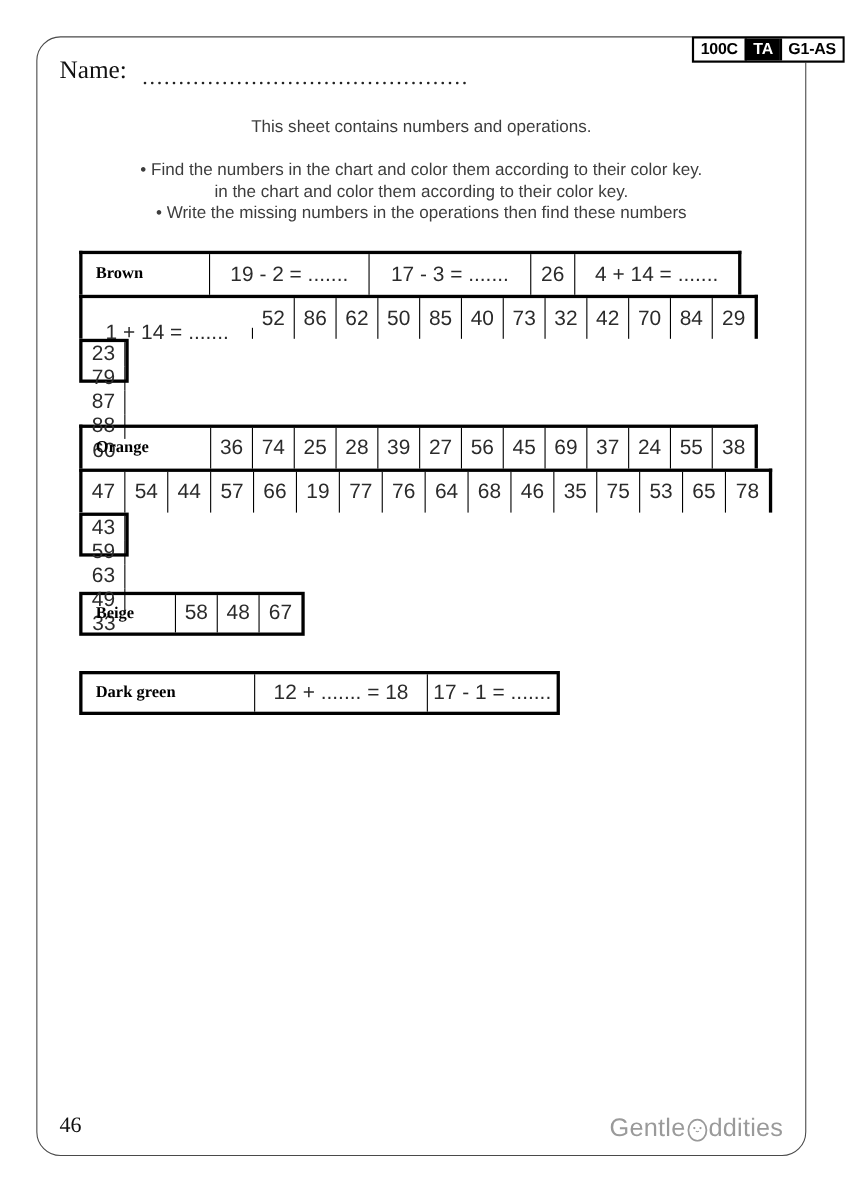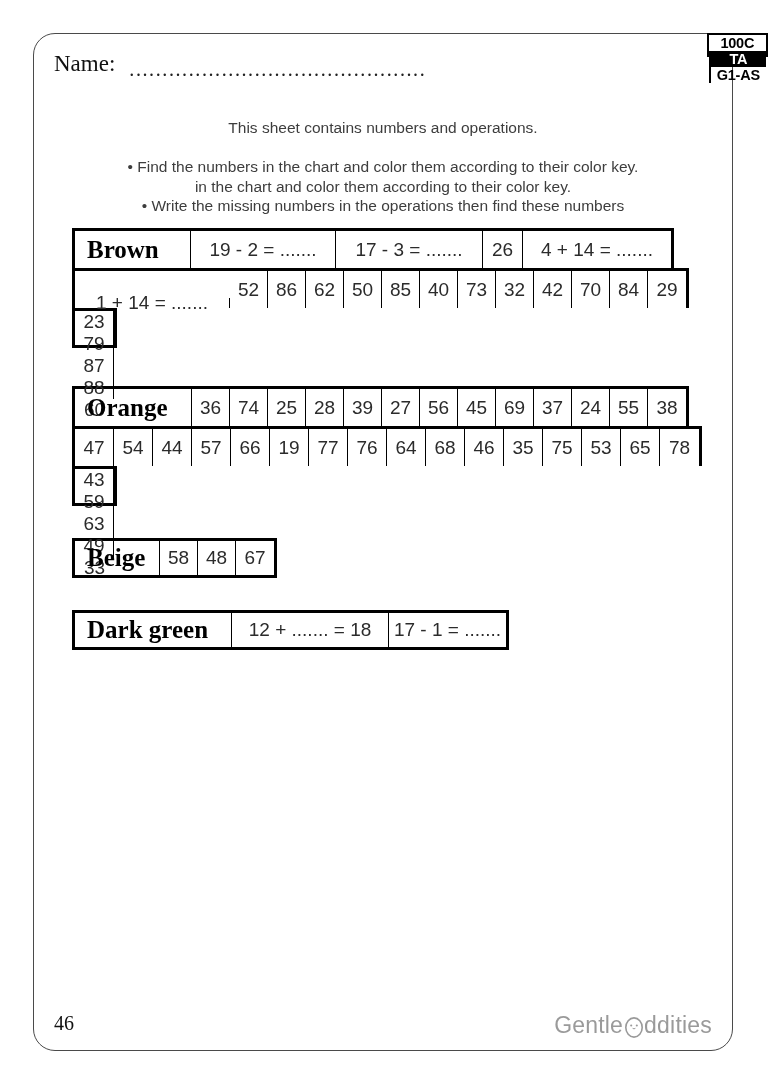--- a/index.html
+++ b/index.html
@@ -32,21 +32,20 @@
     position: absolute;
     right: 0px;
     top: 33px;
     display: flex;
     align-items: stretch;
     border: 2px solid #000;
     background: #fff;
     height: 24px;
     box-sizing: border-box;
     z-index: 5;
-    flex-direction: column;
   }
   .badge-cell {
     font-size: 14.5px;
     font-weight: bold;
     font-family: "Liberation Sans", sans-serif;
     display: flex;
     align-items: center;
     justify-content: center;
     padding: 0 6px;
     color: #000;
@@ -79,21 +78,21 @@
     letter-spacing: 1.6px;
     position: relative;
     top: 5px;
     white-space: nowrap;
   }
 
   
   #instructions {
     position: absolute;
     left: 33px;
-    top: 118px;
+    top: 106px;
     width: 700px;
     text-align: center;
     color: #3d3d3d;
   }
   #intro-line {
     font-size: 15.5px;
     line-height: 20px;
   }
   #bullet-list {
     margin-top: 19px;
@@ -138,21 +137,21 @@
     font-family: "Liberation Sans", sans-serif;
     font-weight: 300;
     padding: 0 4px;
     white-space: nowrap;
   }
   .cell:last-child { border-right: none; }
 
   .cell.label {
     font-family: "Liberation Serif", serif;
     font-weight: bold;
-    font-size: 25px;
+    font-size: 15px;
     color: #000;
     justify-content: flex-start;
     padding-left: 12px;
   }
   .cell.num { width: 37px; }
   .cell.op { padding: 0 14px; }
 
   
   #page-number {
     position: absolute;

